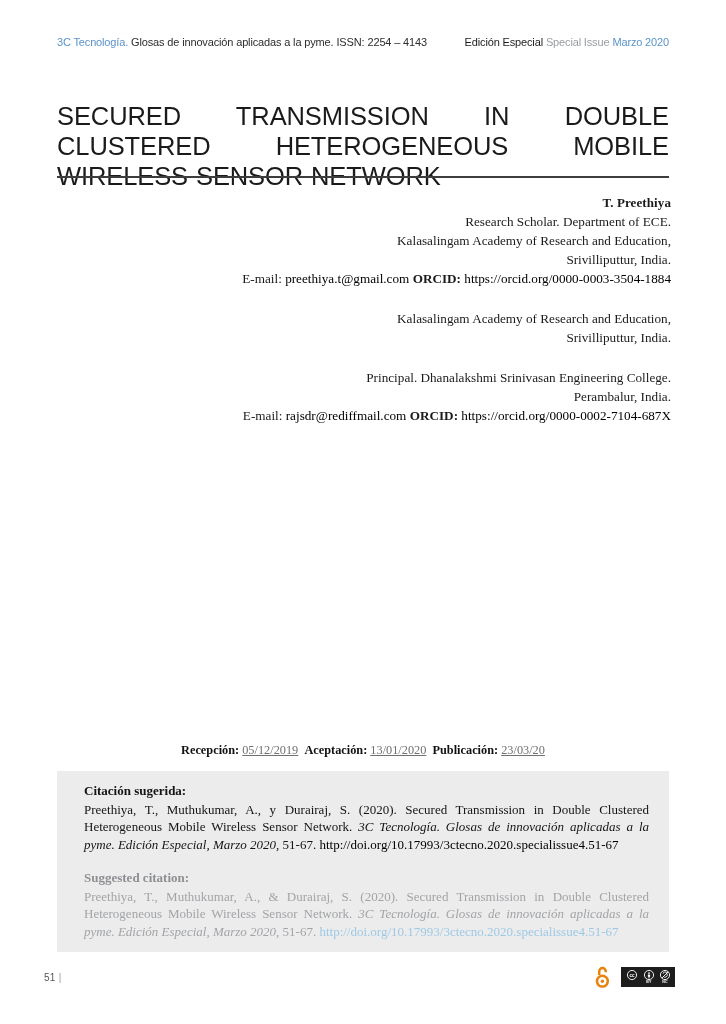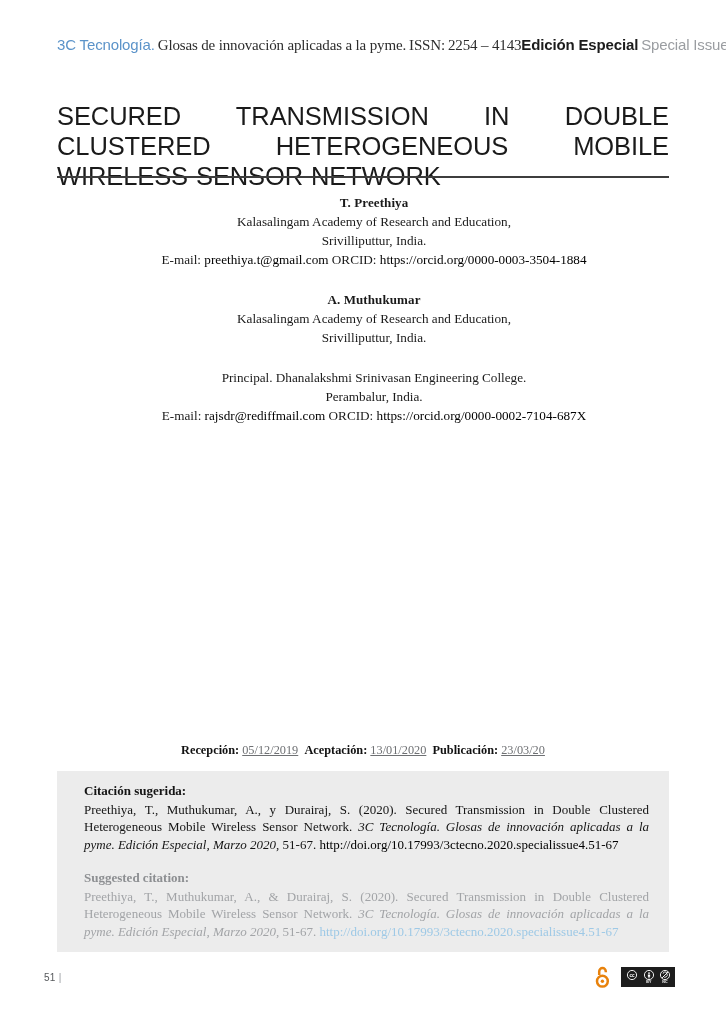--- a/index.html
+++ b/index.html
@@ -19,28 +19,28 @@
   
   .runhead {
     position: absolute;
     left: 57px;
     top: 36px;
     width: 612px;
     display: flex;
     justify-content: space-between;
     align-items: baseline;
     font-family: "Liberation Sans", "DejaVu Sans", sans-serif;
-    font-size: 15px;
+    font-size: 11px;
     letter-spacing: -0.15px;
     white-space: nowrap;
   }
   .runhead-left, .runhead-right { display: flex; align-items: baseline; gap: 0; }
   .rh-blue  { color: #5b93c9; }
-  .rh-dark  { color: #2d2d2d; font-family: Liberation Serif, serif; }
-  .rh-bold  { color: #1c1c1c; font-weight: bold; }
+  .rh-dark  { color: #2d2d2d; }
+  .rh-bold  { color: #1c1c1c; font-weight: normal; }
   .rh-gray  { color: #9a9da1; }
   .sp { display: inline-block; width: 3px; }
 
   
   .title {
     position: absolute;
     left: 57px;
     top: 84px;
     width: 612px;
     font-family: "Liberation Sans", "DejaVu Sans", sans-serif;
@@ -58,44 +58,44 @@
     left: 57px;
     top: 176px;
     width: 612px;
     height: 2px;
     background: #3d3d3d;
   }
 
   
   .authors {
     position: absolute;
-    left: 68px;
+    left: 59px;
     top: 193px;
     width: 612px;
-    text-align: center;
+    text-align: right;
     color: #1a1a1a;
   }
   .author-block { margin-bottom: 21px; }
   .author-name {
     font-size: 13px;
     font-weight: bold;
     line-height: 19px;
     letter-spacing: 0.1px;
   }
   .author-line {
     font-size: 13.2px;
     line-height: 19px;
   }
   .contact-line {
     font-size: 13.2px;
     line-height: 19px;
     white-space: nowrap;
   }
   .lbl { font-weight: normal; }
-  .lbl-b { font-weight: normal; }
+  .lbl-b { font-weight: bold; }
   .link { color: #000000; }
 
   
   .dates {
     position: absolute;
     left: 57px;
     top: 743px;
     width: 612px;
     text-align: center;
     font-size: 12.3px;
@@ -202,32 +202,32 @@
     </div>
   </div>
 
   <h1 class="title">SECURED TRANSMISSION IN DOUBLE CLUSTERED HETEROGENEOUS MOBILE WIRELESS SENSOR NETWORK</h1>
   <div class="title-rule"></div>
 
   <div class="authors">
 
     <div class="author-block">
       <div class="author-name">T. Preethiya</div>
+      <div class="author-line">Research Scholar. Department of ECE.</div>
       <div class="author-line">Kalasalingam Academy of Research and Education,</div>
       <div class="author-line">Srivilliputtur, India.</div>
       <div class="contact-line">
         <span class="lbl">E-mail:</span>
         <span class="link">preethiya.t@gmail.com</span>
         <span class="lbl-b">ORCID:</span>
         <span class="link">https://orcid.org/0000-0003-3504-1884</span>
       </div>
     </div>
 
     <div class="author-block">
-      <div class="author-name">A. Muthukumar</div>
       <div class="author-line">Kalasalingam Academy of Research and Education,</div>
       <div class="author-line">Srivilliputtur, India.</div>
     </div>
 
     <div class="author-block">
       <div class="author-line">Principal. Dhanalakshmi Srinivasan Engineering College.</div>
       <div class="author-line">Perambalur, India.</div>
       <div class="contact-line">
         <span class="lbl">E-mail:</span>
         <span class="link">rajsdr@rediffmail.com</span>

